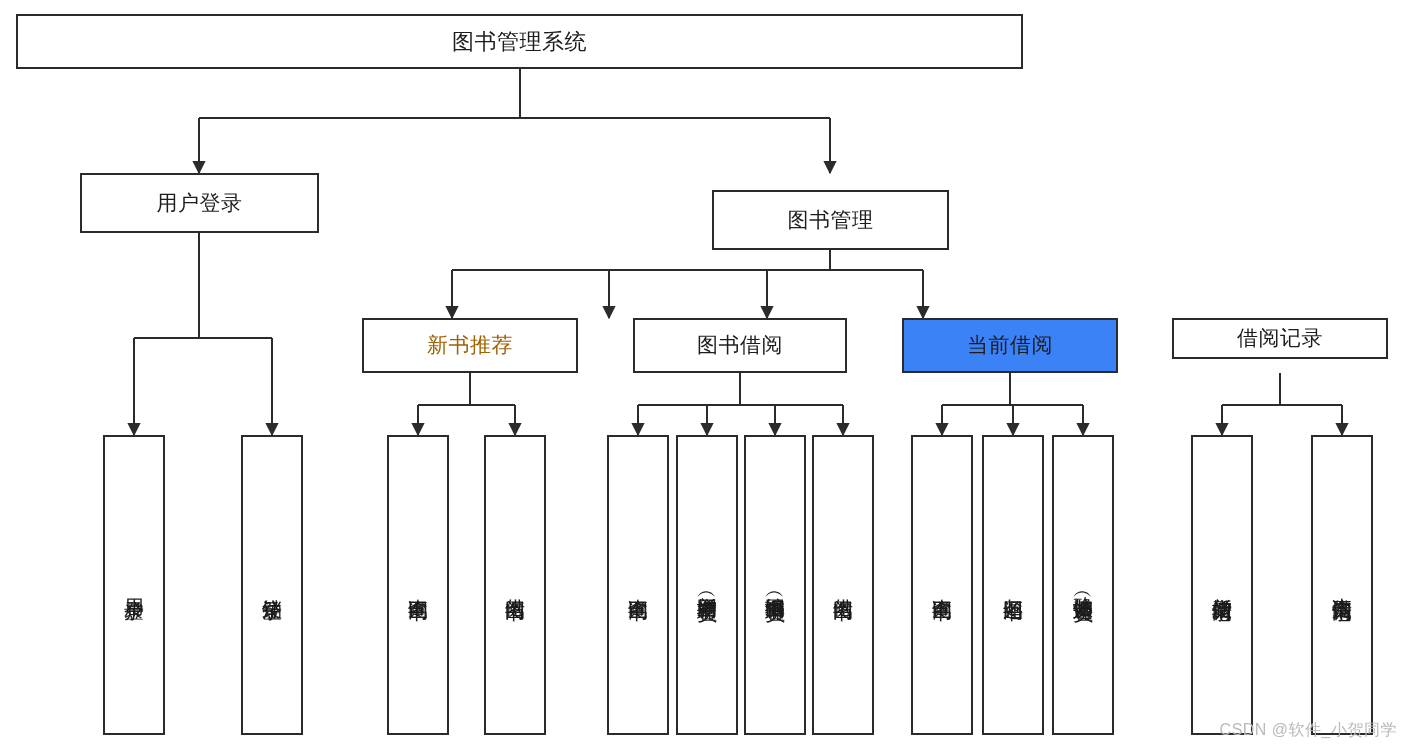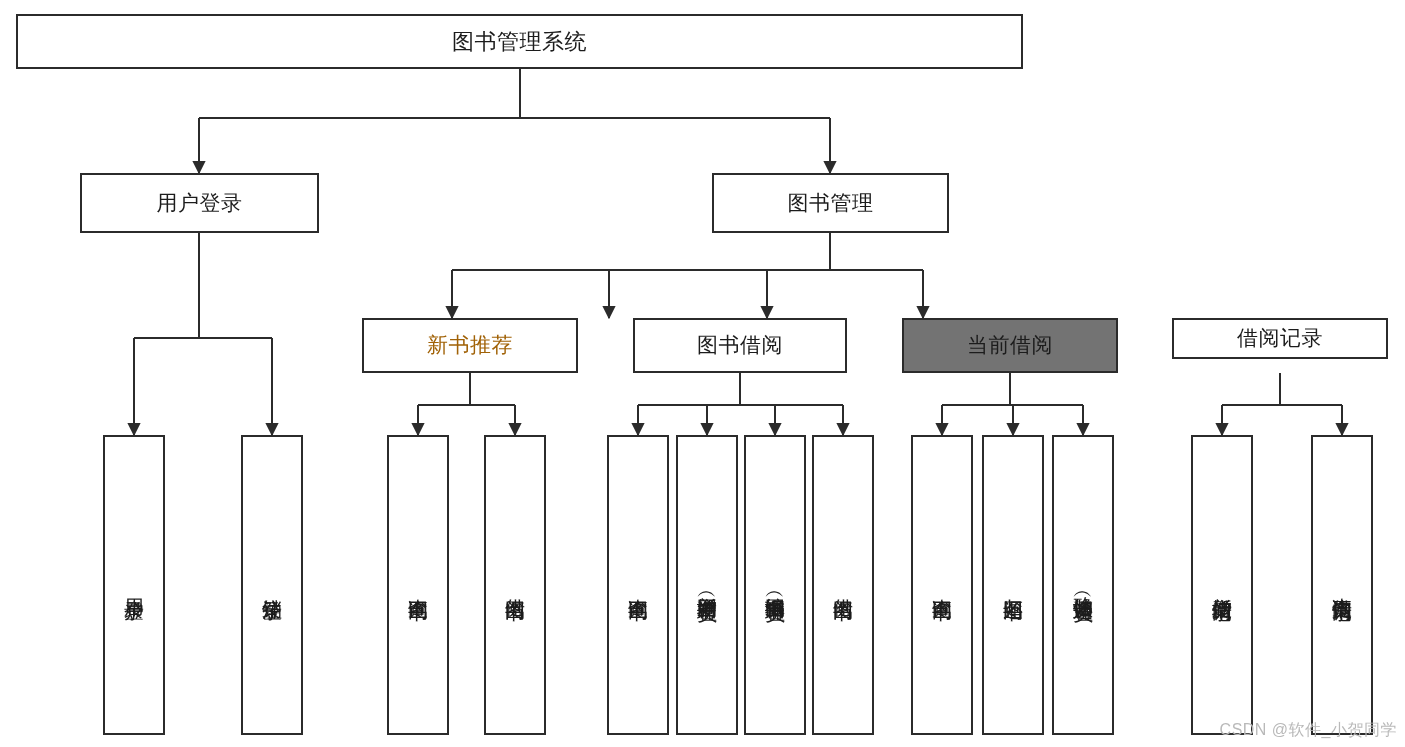--- a/index.html
+++ b/index.html
@@ -119,30 +119,30 @@
       <line x1="1342" y1="405" x2="1342" y2="435" stroke="#2b2b2b" stroke-width="2.4" shape-rendering="crispEdges" marker-end="url(#arrow)"></line>
     </svg>
 
   <div id="nodes">
       <div class="node horizontal root" style="left: 16px; top: 14px; width: 1007px; height: 55px; border-color: rgb(43, 43, 43); background: rgb(255, 255, 255); color: rgb(28, 28, 28);">
         <span class="node-label">图书管理系统</span>
       </div>
       <div class="node horizontal" style="left: 80px; top: 173px; width: 239px; height: 60px; border-color: rgb(43, 43, 43); background: rgb(255, 255, 255); color: rgb(28, 28, 28);">
         <span class="node-label">用户登录</span>
       </div>
-      <div class="node horizontal" style="left: 712px; top: 173px; width: 237px; height: 60px; border-color: rgb(43, 43, 43); background: rgb(255, 255, 255); color: rgb(28, 28, 28);">
+      <div class="node horizontal" style="left: 712px; top: 190px; width: 237px; height: 60px; border-color: rgb(43, 43, 43); background: rgb(255, 255, 255); color: rgb(28, 28, 28);">
         <span class="node-label">图书管理</span>
       </div>
       <div class="node horizontal" style="left: 362px; top: 318px; width: 216px; height: 55px; border-color: rgb(43, 43, 43); background: rgb(255, 255, 255); color: #a16207;">
         <span class="node-label">新书推荐</span>
       </div>
       <div class="node horizontal" style="left: 633px; top: 318px; width: 214px; height: 55px; border-color: rgb(43, 43, 43); background: rgb(255, 255, 255); color: rgb(28, 28, 28);">
         <span class="node-label">图书借阅</span>
       </div>
-      <div class="node horizontal" style="left: 902px; top: 318px; width: 216px; height: 55px; border-color: rgb(43, 43, 43); background: #737373; color: rgb(28, 28, 28);">
+      <div class="node horizontal" style="left: 902px; top: 318px; width: 216px; height: 55px; border-color: rgb(43, 43, 43); background: #3b82f6; color: rgb(28, 28, 28);">
         <span class="node-label">当前借阅</span>
       </div>
       <div class="node horizontal" style="left: 1172px; top: 318px; width: 216px; height: 41px; border-color: rgb(43, 43, 43); background: rgb(255, 255, 255); color: rgb(28, 28, 28);">
         <span class="node-label">借阅记录</span>
       </div>
       <div class="node vertical" style="left: 103px; top: 435px; width: 62px; height: 300px; border-color: rgb(43, 43, 43); background: rgb(255, 255, 255); color: rgb(28, 28, 28);">
         <span class="node-label">用户登录</span>
       </div>
       <div class="node vertical" style="left: 241px; top: 435px; width: 62px; height: 300px; border-color: rgb(43, 43, 43); background: rgb(255, 255, 255); color: rgb(28, 28, 28);">
         <span class="node-label">注销登录</span>

